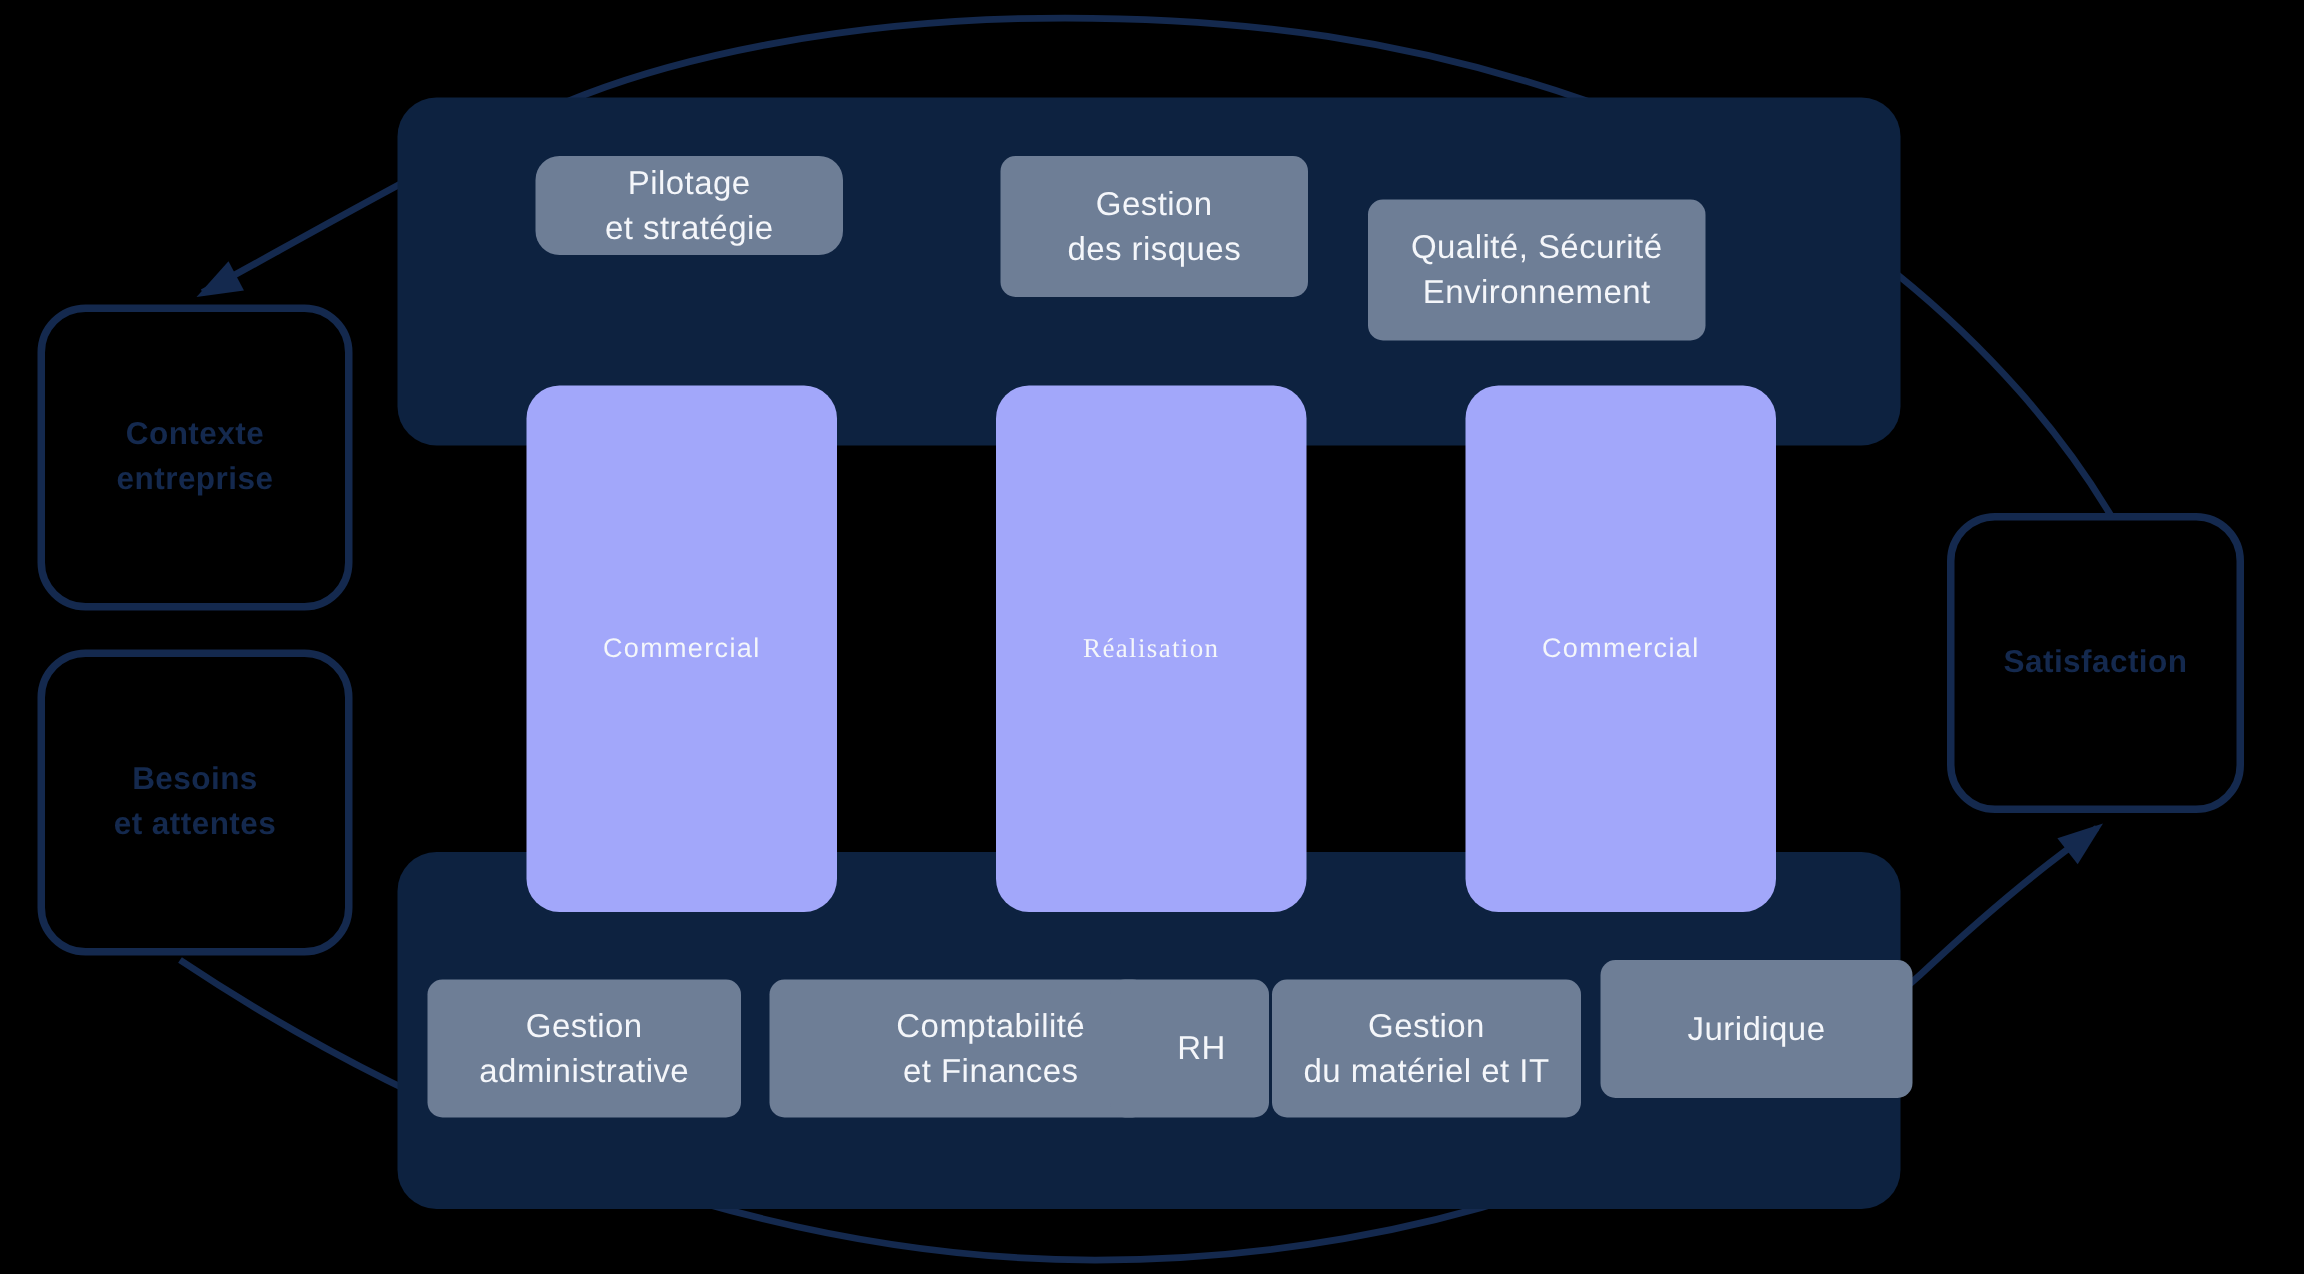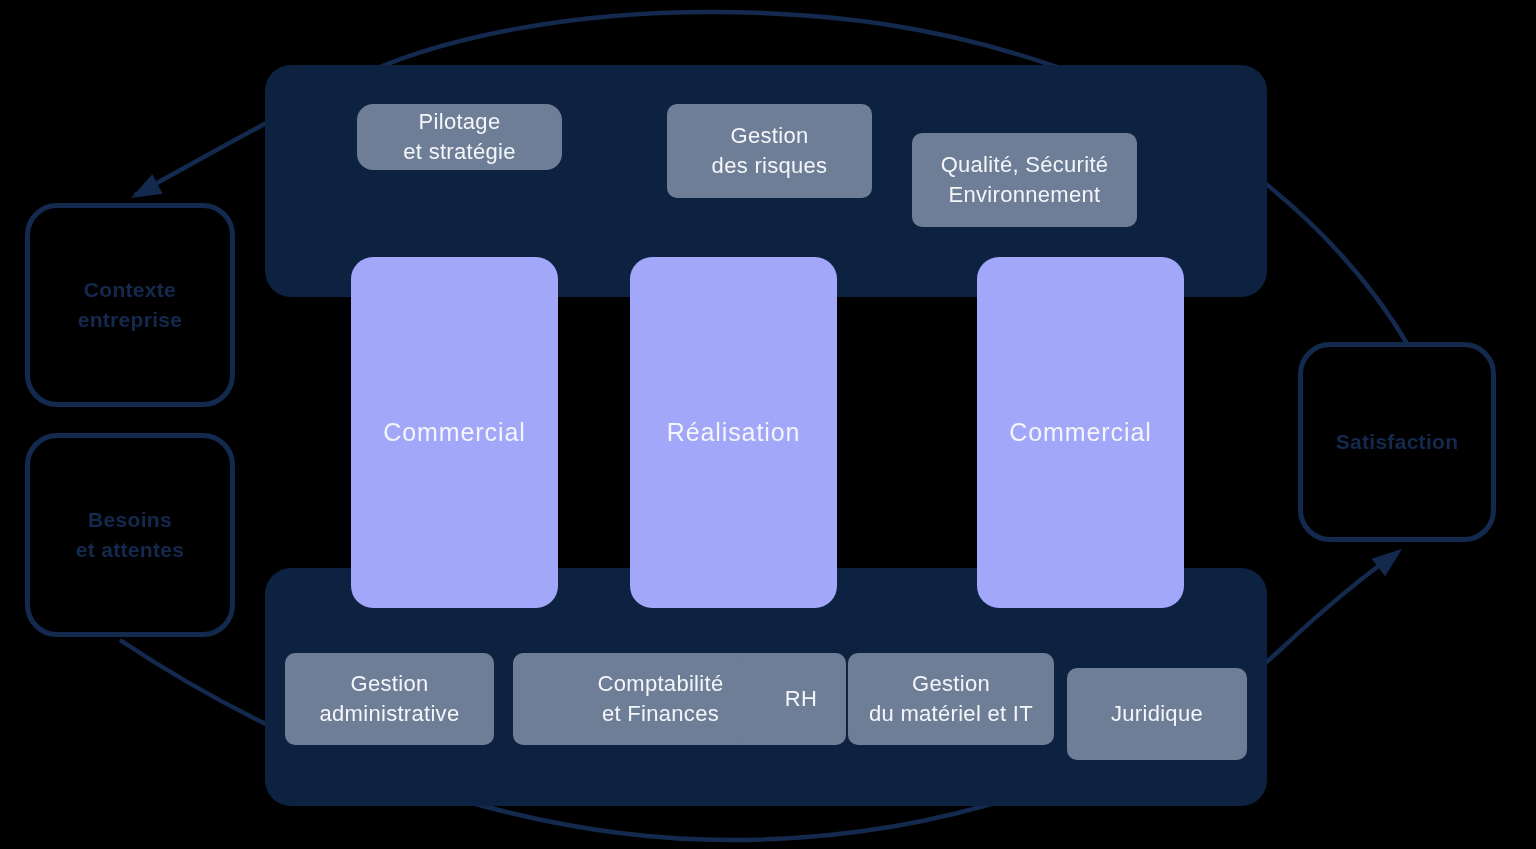--- a/index.html
+++ b/index.html
@@ -28,21 +28,21 @@
   .panel.bottom{top:568px;height:238px;}
   .sbox{
     position:absolute;background:var(--c-box_slate);border-radius:10px;
     color:var(--c-text_light);font-size:22px;line-height:30px;letter-spacing:.3px;
     display:flex;align-items:center;justify-content:center;text-align:center;
     white-space:pre-line;
   }
   .col{
     position:absolute;top:257px;height:351px;width:207px;
     background:var(--c-column_purple);border-radius:22px;
-    color:var(--c-text_light);font-size:25px;font-weight:300;letter-spacing:.9px;
+    color:var(--c-text_light);font-size:18px;font-weight:300;letter-spacing:.9px;
     display:flex;align-items:center;justify-content:center;text-align:left;
   }
   .obox{
     position:absolute;box-sizing:border-box;background:transparent;
     border:5px solid var(--c-line_navy);border-radius:32px;
     color:var(--c-text_navy);font-size:21px;font-weight:700;line-height:30px;
     letter-spacing:.3px;display:flex;align-items:center;justify-content:center;
     text-align:center;white-space:pre-line;
   }
 </style>
@@ -68,24 +68,24 @@
   <div class="sbox" style="left:912px;top:104px;width:225px;height:94px;margin-top:29px;">Qualité, Sécurité
 Environnement</div>
 
   <div class="sbox" style="left:285px;top:653px;width:209px;height:92px;">Gestion
 administrative</div>
   <div class="sbox" style="left:513px;top:653px;width:209px;height:92px;padding-left:43px;">Comptabilité
 et Finances</div>
   <div class="sbox" style="left:740px;top:653px;width:90px;height:92px;padding-left:16px;">RH</div>
   <div class="sbox" style="left:848px;top:653px;width:206px;height:92px;">Gestion
 du matériel et IT</div>
-  <div class="sbox" style="left:1067px;top:668px;width:180px;height:92px;">Juridique</div>
+  <div class="sbox" style="left:1067px;top:640px;width:208px;height:92px;">Juridique</div>
 
   <div class="col" style="left:351px;">Commercial</div>
-  <div class="col" style="left:630px;">Réalisation</div>
+  <div class="col" style="left:664px;font-family:Liberation Serif, serif;">Réalisation</div>
   <div class="col" style="left:977px;">Commercial</div>
 
   <div class="obox" style="left:25px;top:203px;width:210px;height:204px;">Contexte
 entreprise</div>
   <div class="obox" style="left:25px;top:433px;width:210px;height:204px;">Besoins
 et attentes</div>
   <div class="obox" style="left:1298px;top:342px;width:198px;height:200px;">Satisfaction</div>
 
 </div>
 

